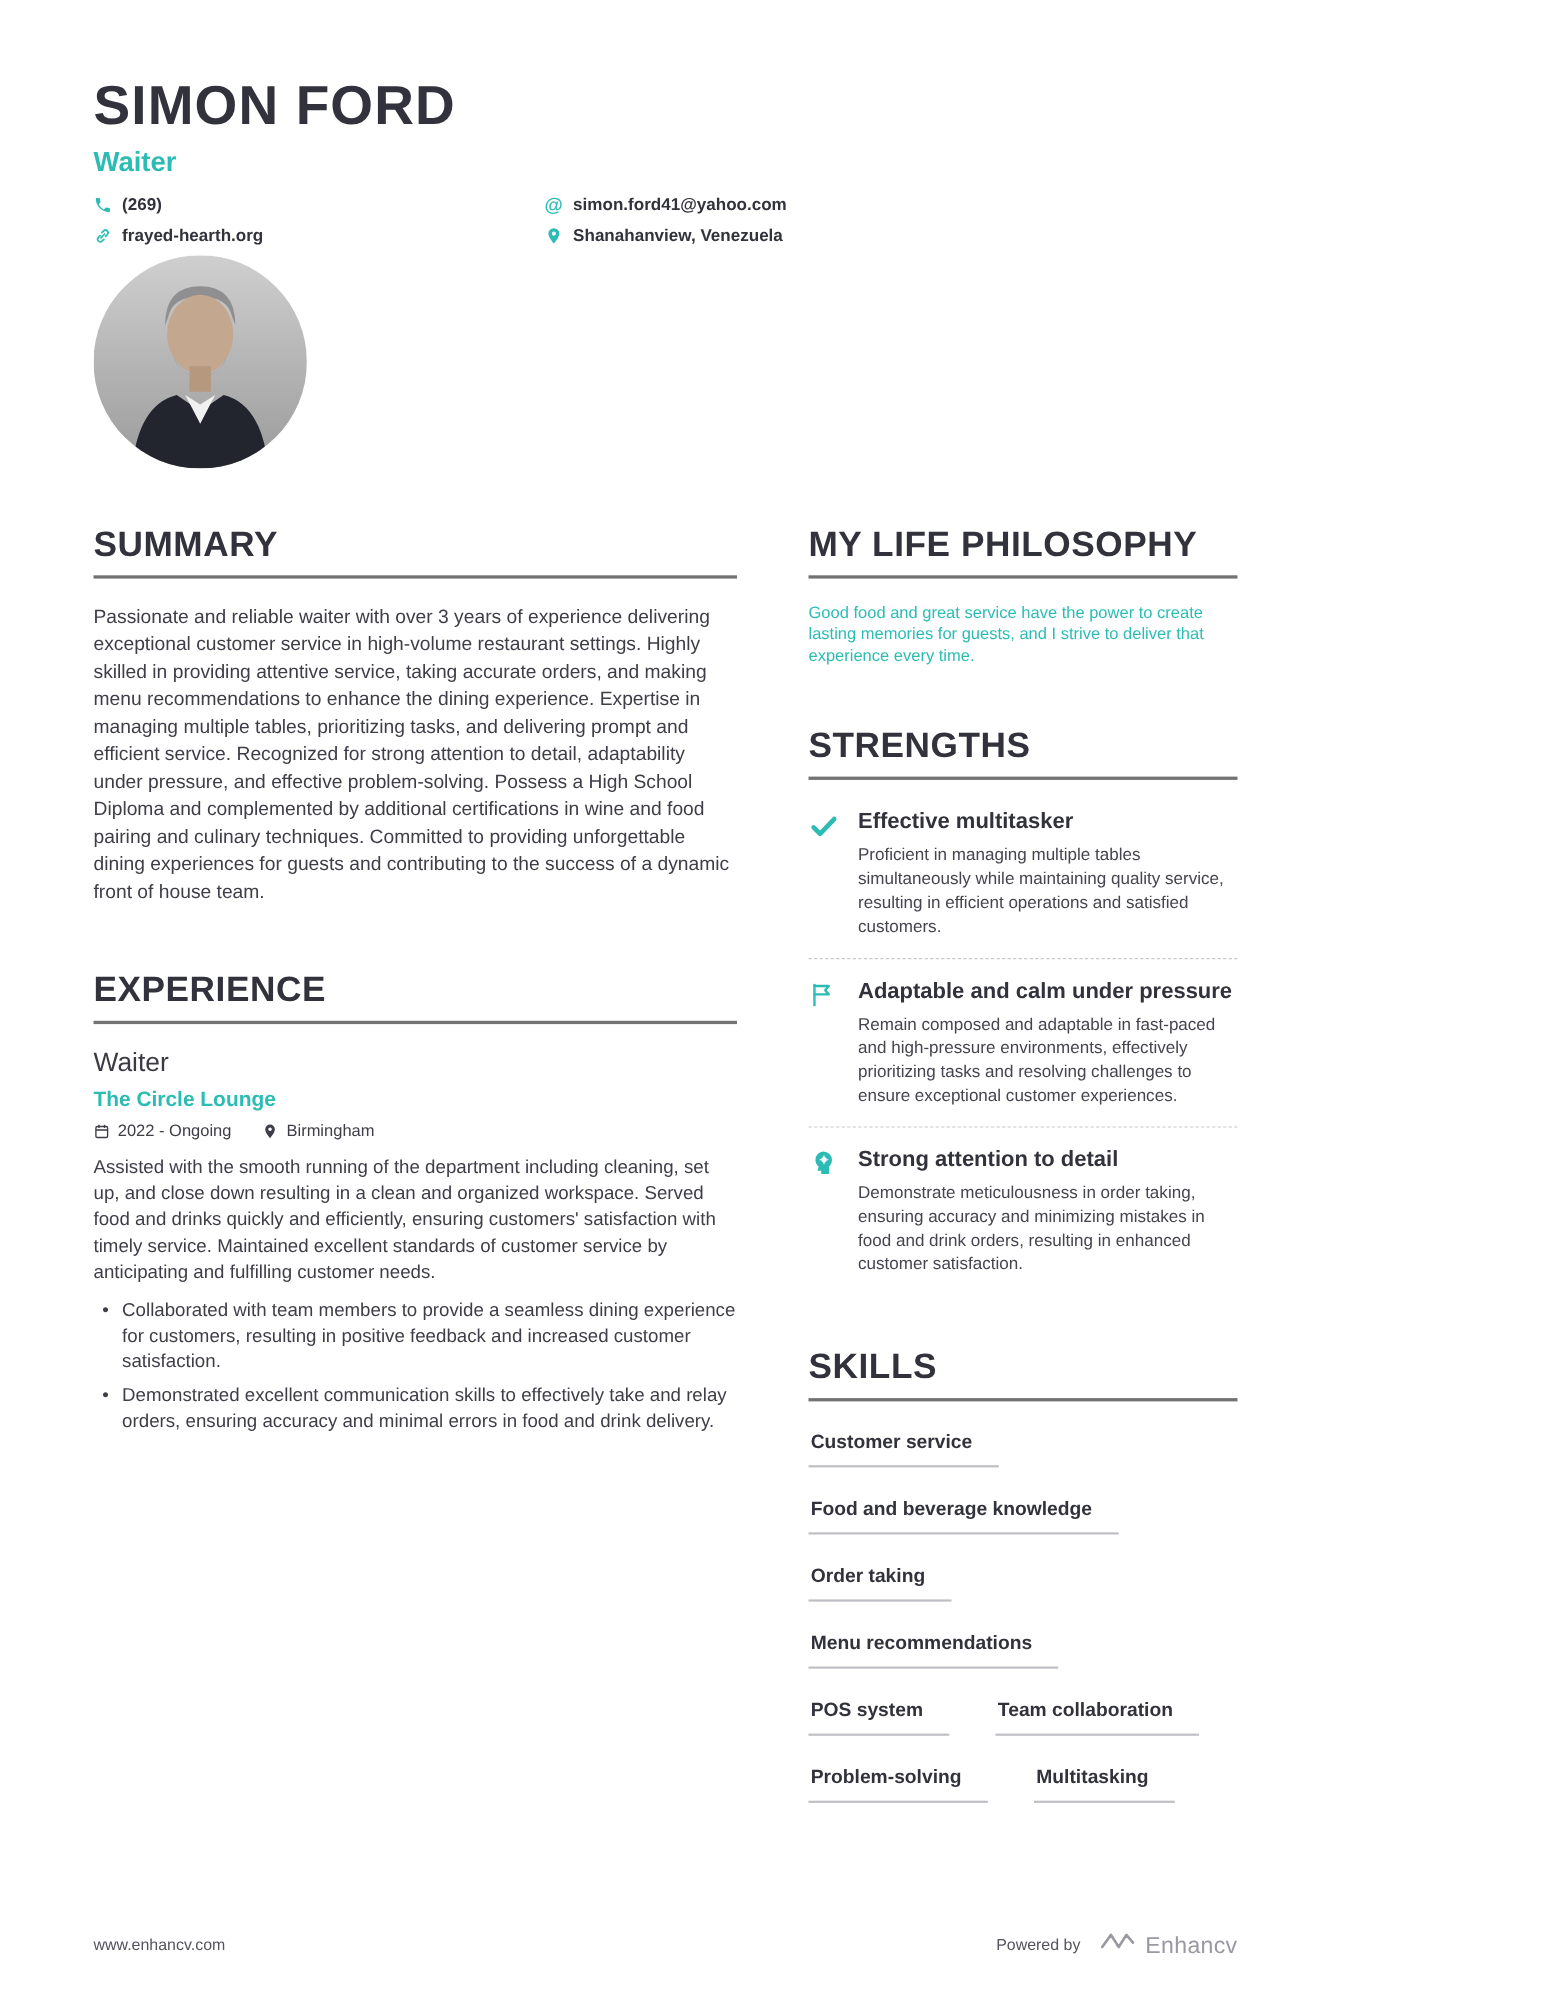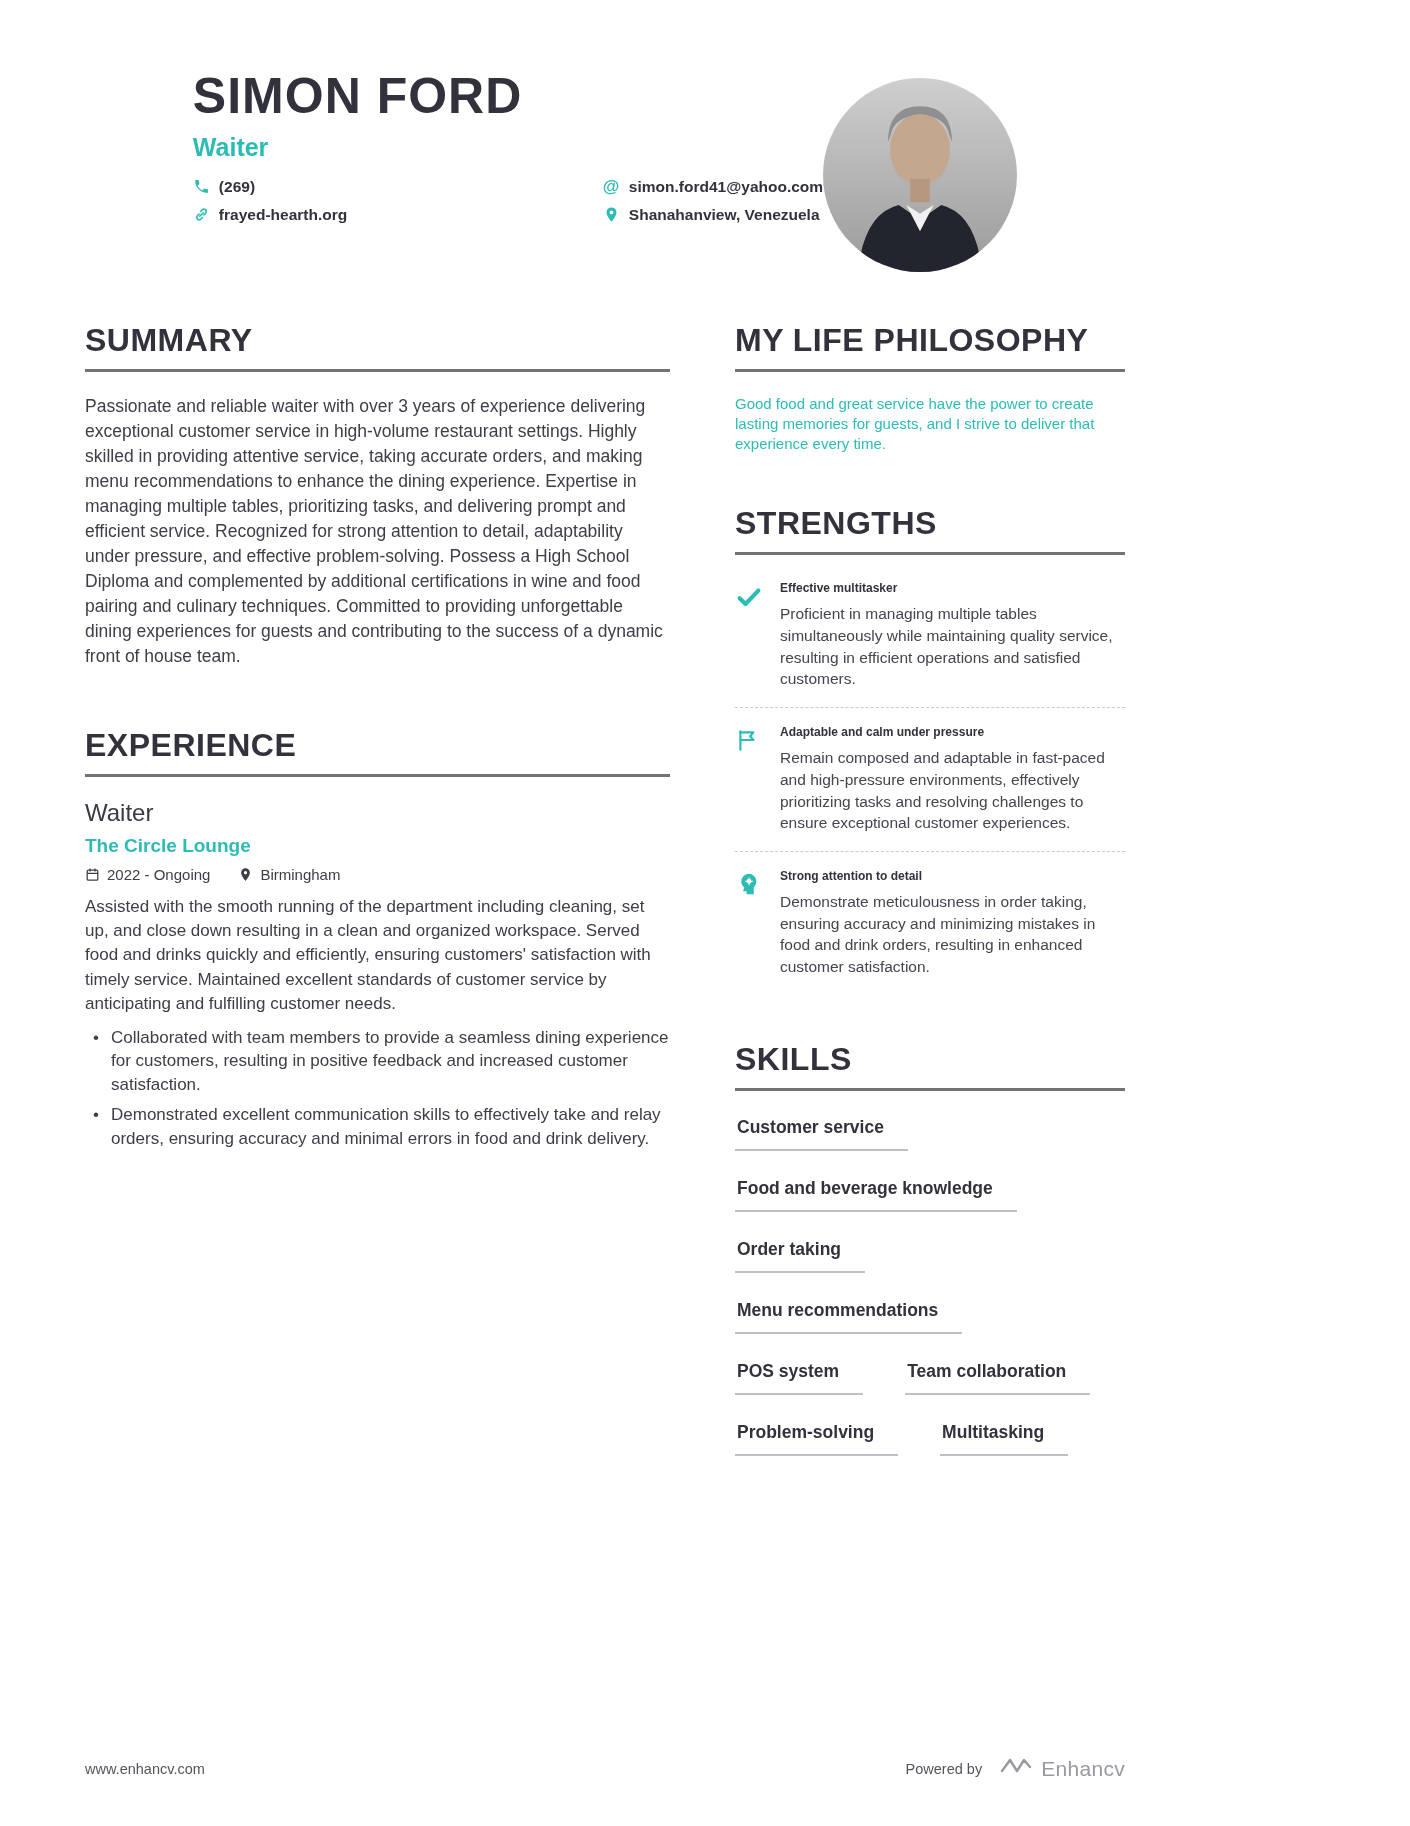--- a/index.html
+++ b/index.html
@@ -6,21 +6,21 @@
   html, body { background: #ffffff; }
   body {
     width: 1410px; height: 1826px;
     position: relative;
     font-family: "Liberation Sans", sans-serif;
     color: #3e3d48;
   }
   .page { padding: 70px 0 0 85px; width: 1125px; }
 
   
-  .header { display: flex; justify-content: center; align-items: flex-start; }
+  .header { display: flex; justify-content: flex-end; align-items: flex-start; flex-direction: column; }
   .name {
     font-size: 50px; font-weight: 800; color: #32323c;
     letter-spacing: 1px; line-height: 1.05;
   }
   .job-title { font-size: 25px; font-weight: bold; color: #2cbcb4; margin-top: 10px; }
   .contact-grid {
     margin-top: 16px;
     display: grid; grid-template-columns: 410px auto;
     row-gap: 10px; column-gap: 0;
   }
@@ -65,21 +65,21 @@
   }
 
   
   .philosophy-text { font-size: 15px; line-height: 1.32; color: #2cbcb4; }
 
   
   .strength { display: flex; gap: 15px; padding: 17px 0; }
   .strength + .strength { border-top: 1px dashed #c9c9ce; }
   .strengths-list .strength:first-child { padding-top: 4px; }
   .strength .s-ic { width: 30px; flex: 0 0 30px; padding-top: 2px; }
-  .strength-title { font-size: 12px; font-weight: bold; color: #32323c; margin-bottom: 7px; line-height: 1.25; }
+  .strength-title { font-size: 20px; font-weight: bold; color: #32323c; margin-bottom: 7px; line-height: 1.25; }
   .strength-text { font-size: 15.5px; line-height: 1.4; color: #45444f; }
 
   
   .skills-wrap { display: flex; flex-wrap: wrap; column-gap: 42px; row-gap: 27px; padding-top: 4px; }
   .skill {
     font-size: 17.5px; font-weight: bold; color: #32323c;
     padding: 0 24px 11px 2px;
     border-bottom: 2px solid #bfbfc6;
     white-space: nowrap;
   }

